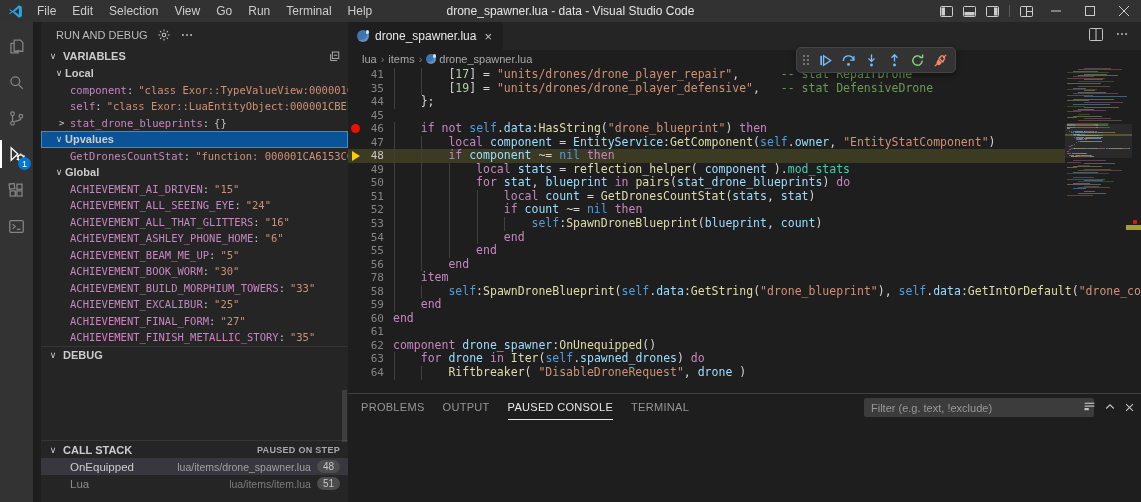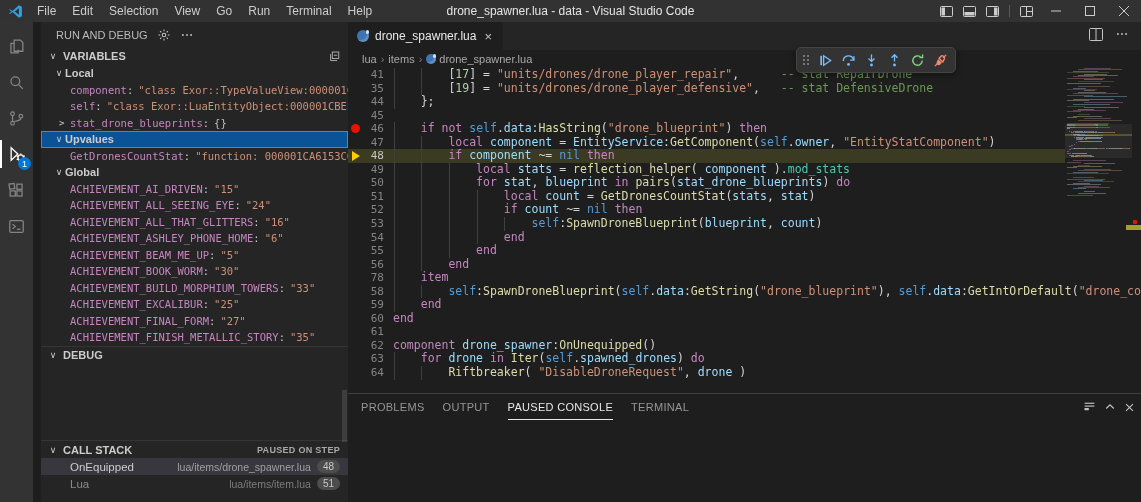--- a/index.html
+++ b/index.html
@@ -843,20 +843,21 @@
         </div>
       </div>
 
       <div class="panel">
         <div class="panel-tabs">
             <div class="panel-tab">PROBLEMS</div>
             <div class="panel-tab">OUTPUT</div>
             <div class="panel-tab active">PAUSED CONSOLE</div>
             <div class="panel-tab">TERMINAL</div>
           </div>
+        <input class="panel-filter" placeholder="Filter (e.g. text, !exclude)" style="">
         <div class="panel-actions">
           <span><svg width="13" height="13" viewBox="0 0 16 16" fill="none" stroke="currentColor" stroke-width="1.4">
                 <line x1="2" y1="4" x2="14" y2="4"></line>
                 <line x1="2" y1="7.5" x2="14" y2="7.5"></line>
                 <line x1="2" y1="11" x2="7" y2="11"></line>
                 <rect x="2" y="10" width="5" height="2.6" fill="currentColor" stroke="none"></rect>
               </svg></span>
           <span><svg width="12" height="12" viewBox="0 0 16 16" fill="none" stroke="currentColor" stroke-width="1.5">
                 <path d="M3 10 L8 5 L13 10"></path>
               </svg></span>

